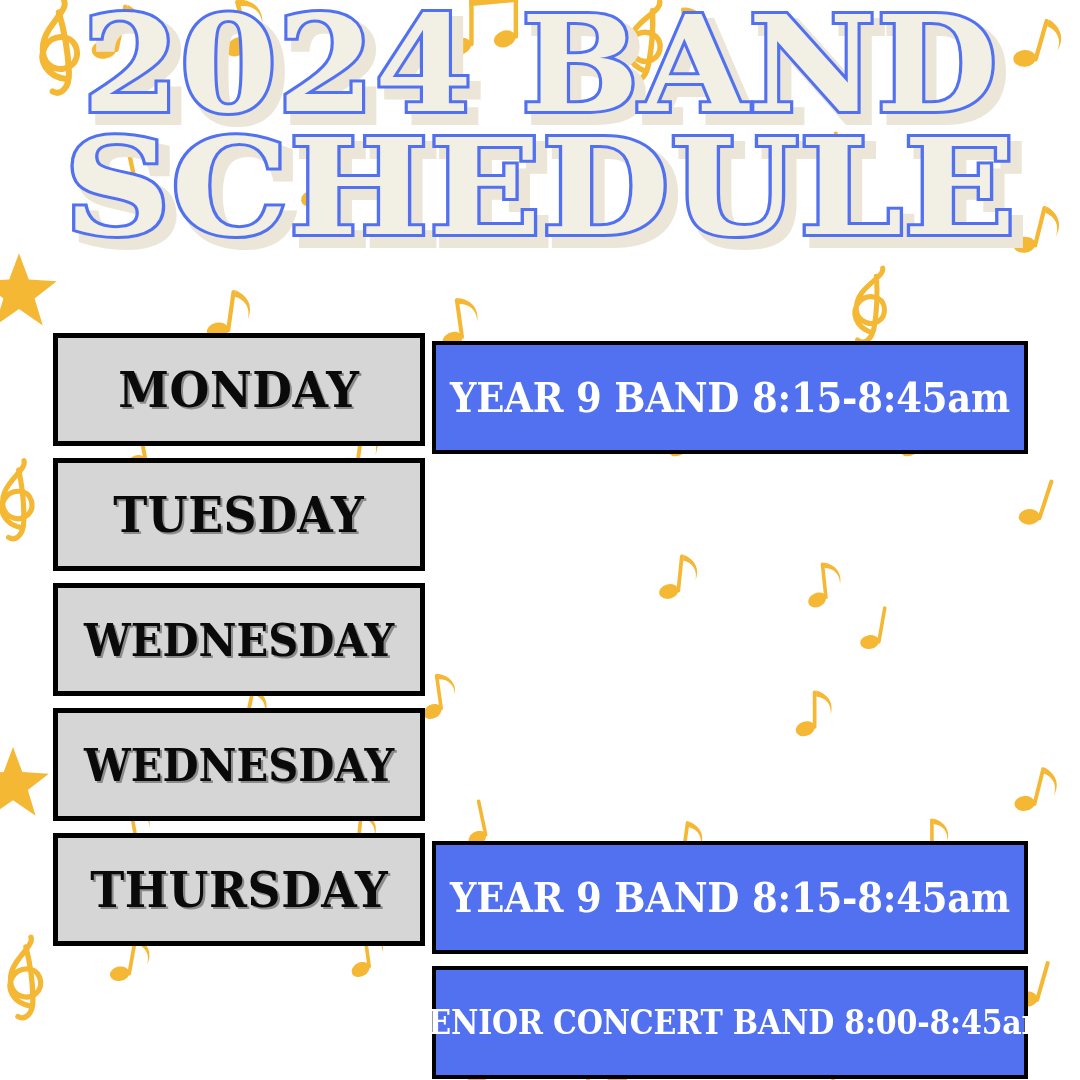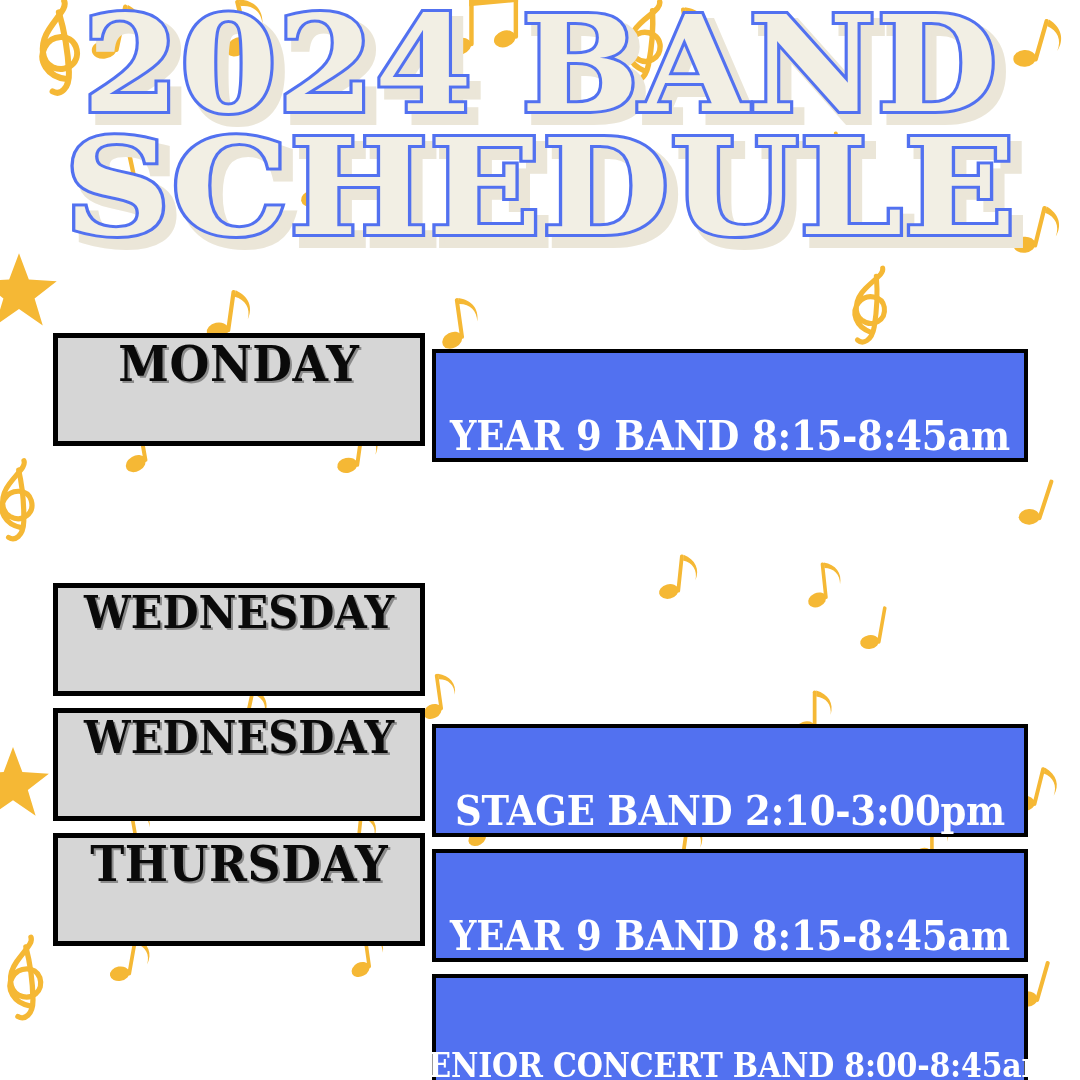--- a/index.html
+++ b/index.html
@@ -106,47 +106,47 @@
   .day-cell {
     position: absolute;
     left: 53px;
     top: 0;
     width: 372px;
     height: 113px;
     box-sizing: border-box;
     background: #d6d6d6;
     border: 5px solid #000000;
     display: flex;
-    align-items: flex-start;
+    align-items: center;
     justify-content: center;
     z-index: 2;
   }
   .day-label {
     font-family: "DejaVu Serif", "Liberation Serif", serif;
     font-weight: bold;
     font-size: 44px;
     color: #0a0a0a;
     letter-spacing: 0.5px;
     white-space: nowrap;
     transform: scaleX(1.04) scaleY(1.12);
     text-shadow: 2px 2px 0 rgba(0,0,0,0.35);
   }
   .day-label.long { font-size: 40px; letter-spacing: 0px; }
 
   .event-cell {
     position: absolute;
     left: 432px;
-    top: 16px;
+    top: 8px;
     width: 596px;
     height: 113px;
     box-sizing: border-box;
     background: #5271f0;
     border: 4px solid #000000;
     display: flex;
-    align-items: flex-end;
+    align-items: center;
     justify-content: center;
     z-index: 1;
   }
   .event-label {
     font-family: "DejaVu Serif", "Liberation Serif", serif;
     font-weight: bold;
     font-size: 37px;
     color: #ffffff;
     white-space: nowrap;
     letter-spacing: -0.2px;
@@ -329,30 +329,30 @@
   <div id="schedule">
       <div class="sched-row">
         <div class="event-cell">
           <span class="event-label">YEAR 9 BAND 8:15-8:45am</span>
         </div>
         <div class="day-cell">
           <span class="day-label">MONDAY</span>
         </div>
       </div>
       <div class="sched-row">
+        <div class="day-cell">
+          <span class="day-label">TUESDAY</span>
+        </div>
       </div>
       <div class="sched-row">
         <div class="day-cell">
           <span class="day-label long">WEDNESDAY</span>
         </div>
       </div>
       <div class="sched-row">
-        <div class="event-cell">
-          <span class="event-label">STAGE BAND 2:10-3:00pm</span>
-        </div>
         <div class="day-cell">
           <span class="day-label long">WEDNESDAY</span>
         </div>
       </div>
       <div class="sched-row">
         <div class="event-cell">
           <span class="event-label">YEAR 9 BAND 8:15-8:45am</span>
         </div>
         <div class="day-cell">
           <span class="day-label">THURSDAY</span>

